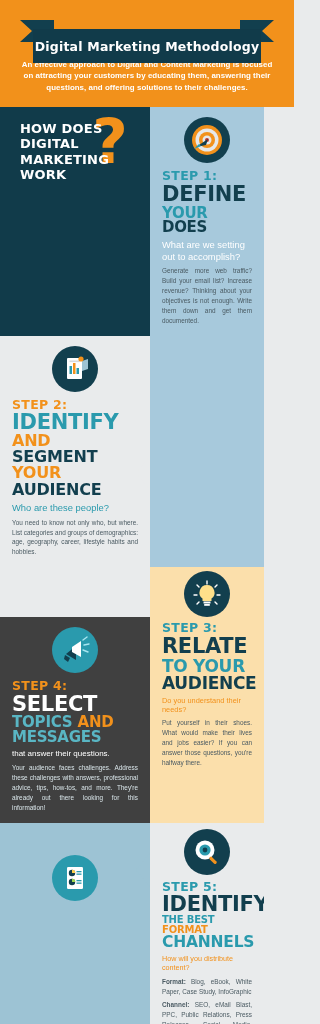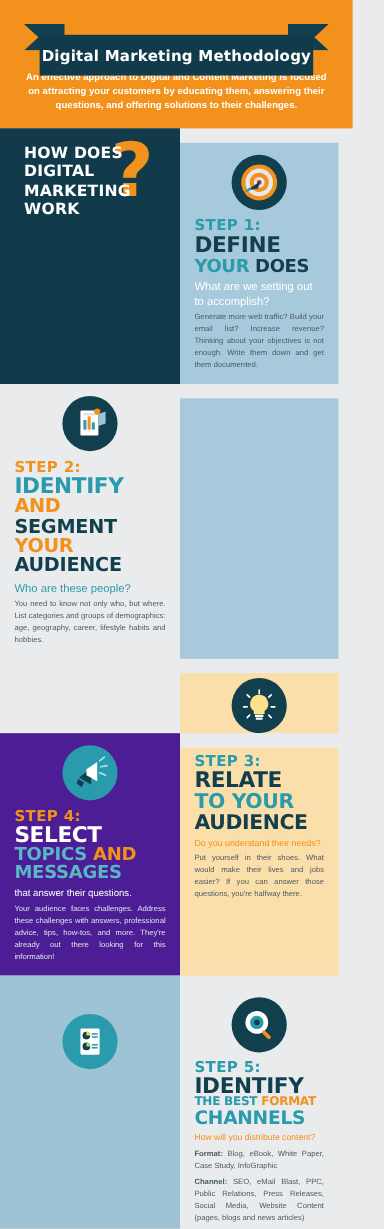--- a/index.html
+++ b/index.html
@@ -31,34 +31,34 @@
   }
   .header-sub {
     color:#fff; font-size:7.9px; line-height:1.45; font-weight:bold;
     text-align:center; padding:4px 16px 2px; letter-spacing:.05px;
   }
 
   
   .row { position:relative; display:flex; width:294px; }
   .cell { position:relative; overflow:hidden; }
   .cell.left { width:150px; }
-  .cell.right { width:132px;margin-top:12px; }
+  .cell.right { width:114px; }
   .arrow-left {
     position:absolute; z-index:6; width:0; height:0;
     border-top:17px solid transparent; border-bottom:17px solid transparent;
   }
 
   
   .pad { padding:8px 12px 10px; }
   .steplabel {
     font-size:12.5px; font-weight:bold; letter-spacing:.3px;
     font-family:"DejaVu Sans", sans-serif; line-height:1.1;
   }
   .bighead {
-    font-size:18px; font-weight:bold; line-height:.98; letter-spacing:-.3px;
+    font-size:21px; font-weight:bold; line-height:.98; letter-spacing:-.3px;
     font-family:"DejaVu Sans", sans-serif; margin-top:1px;
   }
   .bighead2 {
     font-size:16px; font-weight:bold; line-height:1.02; letter-spacing:-.2px;
     font-family:"DejaVu Sans", sans-serif;
   }
   .subhead {
     font-size:9.4px; font-weight:normal; line-height:1.22; margin-top:4px;
   }
   .body {
@@ -210,21 +210,21 @@
             <path d="M16 7 a7.5 7.5 0 0 1 4.5 13.5 v2.5 h-9 v-2.5 A7.5 7.5 0 0 1 16 7 z" fill="#ffe08a"></path>
             <rect x="12.5" y="23.5" width="7" height="2" fill="#ffffff"></rect>
             <rect x="13.2" y="26" width="5.6" height="1.8" fill="#ffffff"></rect>
           </svg>
         </div>
       </div>
     </div>
   </div>
 
   <div class="row">
-    <div class="cell left" style="background:#4c1d95;">
+    <div class="cell left" style="background:#404040;">
       <div class="iconwrap">
         <div class="circ" style="background:#2a9aad;">
           <svg width="32" height="32" viewBox="0 0 32 32" aria-hidden="true">
             <path d="M7 20 l10 -8 v14 z" fill="#123f4e"></path>
             <path d="M13 13 l9 -6 v16 l-9 -5 z" fill="#ffffff"></path>
             <path d="M6 21 l5 3 l-2 4 l-4 -3 z" fill="#123f4e"></path>
             <g stroke="#a7e5f0" stroke-width="1.4" stroke-linecap="round">
               <line x1="24" y1="6" x2="28" y2="3"></line>
               <line x1="25" y1="11" x2="30" y2="10"></line>
               <line x1="24" y1="16" x2="29" y2="18"></line>

